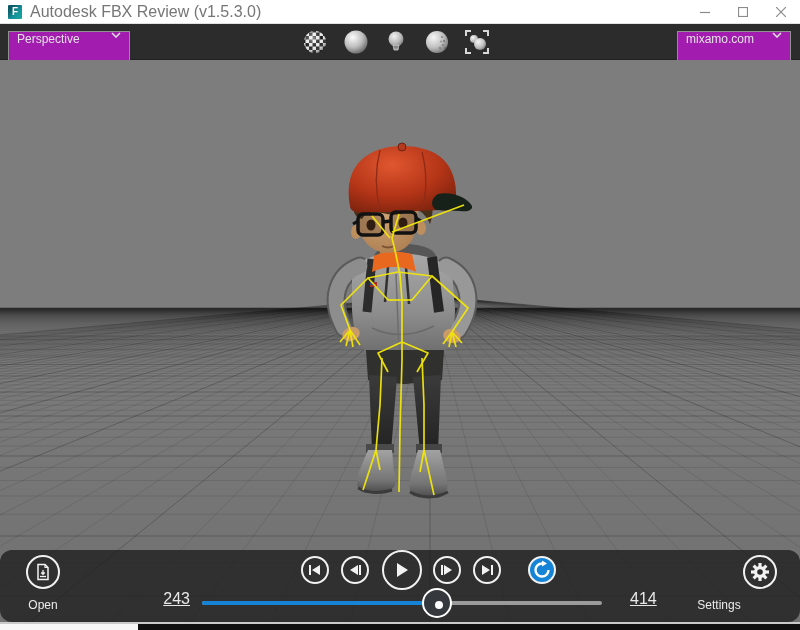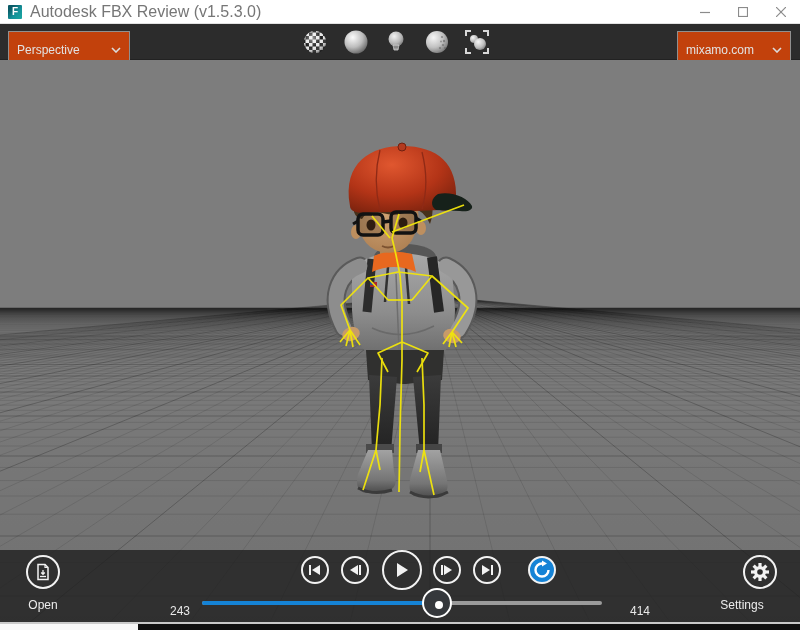--- a/index.html
+++ b/index.html
@@ -10,38 +10,38 @@
   .titlebar{position:absolute;top:0;left:0;right:0;height:24px;background:#ffffff;border-bottom:1px solid #e2e2e2;display:flex;align-items:center;}
   .app-logo{width:14px;height:14px;margin-left:8px;background:linear-gradient(135deg,#0a5a66 20%,#15939b 60%,#1aa7a0);color:#fff;font-size:10px;font-weight:bold;display:flex;align-items:center;justify-content:center;border-radius:1px;}
   .app-title{margin-left:8px;font-size:16px;color:#767676;}
   .win-controls{margin-left:auto;display:flex;height:100%;}
   .win-btn{width:38px;height:100%;display:flex;align-items:center;justify-content:center;}
   .win-btn svg{stroke:#8b8b8b;stroke-width:1.2;fill:none;}
   .win-btn rect{stroke:#8b8b8b;fill:none;}
 
   
   .topbar{position:absolute;top:24px;left:0;right:0;height:36px;background:#2c2c2c;border-bottom:1px solid #222;}
-  .dropdown{position:absolute;top:7px;height:38px;background:#c2410c;border:1px solid #909090;color:#e2e2e2;font-size:12px;display:flex;align-items:center;padding:0 8px;}
+  .dropdown{position:absolute;top:7px;height:38px;background:#a21caf;border:1px solid #909090;color:#e2e2e2;font-size:12px;display:flex;align-items:flex-start;padding:0 8px;}
   .dropdown .dd-label{flex:1;}
   .dd-left{left:8px;width:122px;}
   .dd-right{right:9px;width:114px;}
   .display-modes{position:absolute;left:300px;top:2px;width:192px;height:32px;display:flex;justify-content:space-between;align-items:center;}
   .mode-btn{width:30px;height:30px;display:flex;align-items:center;justify-content:center;}
 
   
   .viewport{position:absolute;top:60px;left:0;width:800px;height:562px;}
   .viewport svg.scene{position:absolute;top:0;left:0;}
 
   
-  .playbar{position:absolute;left:0;top:490px;width:800px;height:72px;background:rgba(30,30,30,0.78);}
+  .playbar{position:absolute;left:0;top:490px;width:800px;height:72px;background:rgba(30,30,30,0.78);border-radius:12px;}
   .pb-circle{position:absolute;border:2px solid #f2f2f2;border-radius:50%;display:flex;align-items:center;justify-content:center;}
   .pb-small{width:28px;height:28px;top:6px;}
   .pb-play{width:40px;height:40px;top:0;}
   .pb-label{position:absolute;color:#ececec;font-size:12px;text-align:center;}
-  .tl-label{position:absolute;top:54px;color:#e8e8e8;font-size:12px;}
+  .tl-label{position:absolute;top:40px;color:#e8e8e8;font-size:16px;text-decoration:underline;}
   .tl-track{position:absolute;left:202px;top:51px;width:400px;height:4px;background:#9b9b9b;border-radius:2px;}
   .tl-fill{position:absolute;left:0;top:0;height:4px;background:#1583d6;border-radius:2px;}
   .tl-handle{position:absolute;top:-13px;width:30px;height:30px;border:2px solid #fff;border-radius:50%;background:#35383c;}
   .tl-dot{position:absolute;left:11px;top:11px;width:8px;height:8px;background:#fff;border-radius:50%;}
   .loop-btn{background:#1583d6;}
 
   
   .edge-line{position:absolute;top:622px;left:0;width:800px;height:2px;background:#c9c9c9;}
   .edge-white{position:absolute;top:624px;left:0;width:138px;height:6px;background:#f7f7f7;}
   .edge-dark{position:absolute;top:624px;left:138px;width:662px;height:6px;background:#101010;}
@@ -643,20 +643,20 @@
           <g fill="#f2f2f2">
             <rect x="-1.6" y="-9" width="3.2" height="18"></rect>
             <rect x="-1.6" y="-9" width="3.2" height="18" transform="rotate(45)"></rect>
             <rect x="-1.6" y="-9" width="3.2" height="18" transform="rotate(90)"></rect>
             <rect x="-1.6" y="-9" width="3.2" height="18" transform="rotate(135)"></rect>
             <circle cx="0" cy="0" r="6"></circle>
           </g>
           <circle cx="0" cy="0" r="2.8" fill="#2a2a2a"></circle>
         </svg>
       </div>
-      <div class="pb-label" style="left:712px;top:48px;width:60px;">Settings</div>
+      <div class="pb-label" style="left:689px;top:48px;width:60px;">Settings</div>
     </div>
   </div>
 
   <div class="edge-line"></div>
   <div class="edge-white"></div>
   <div class="edge-dark"></div>
 </div>
 
 </body></html>

